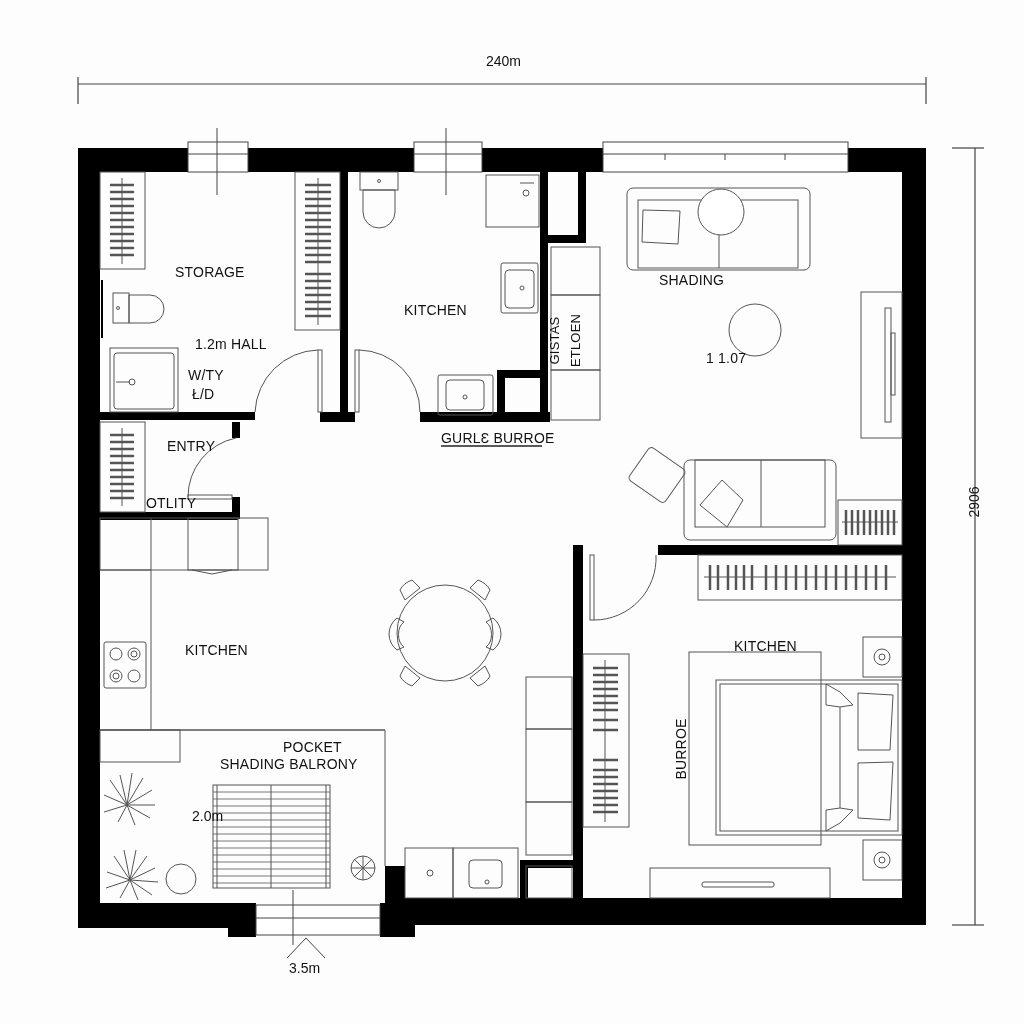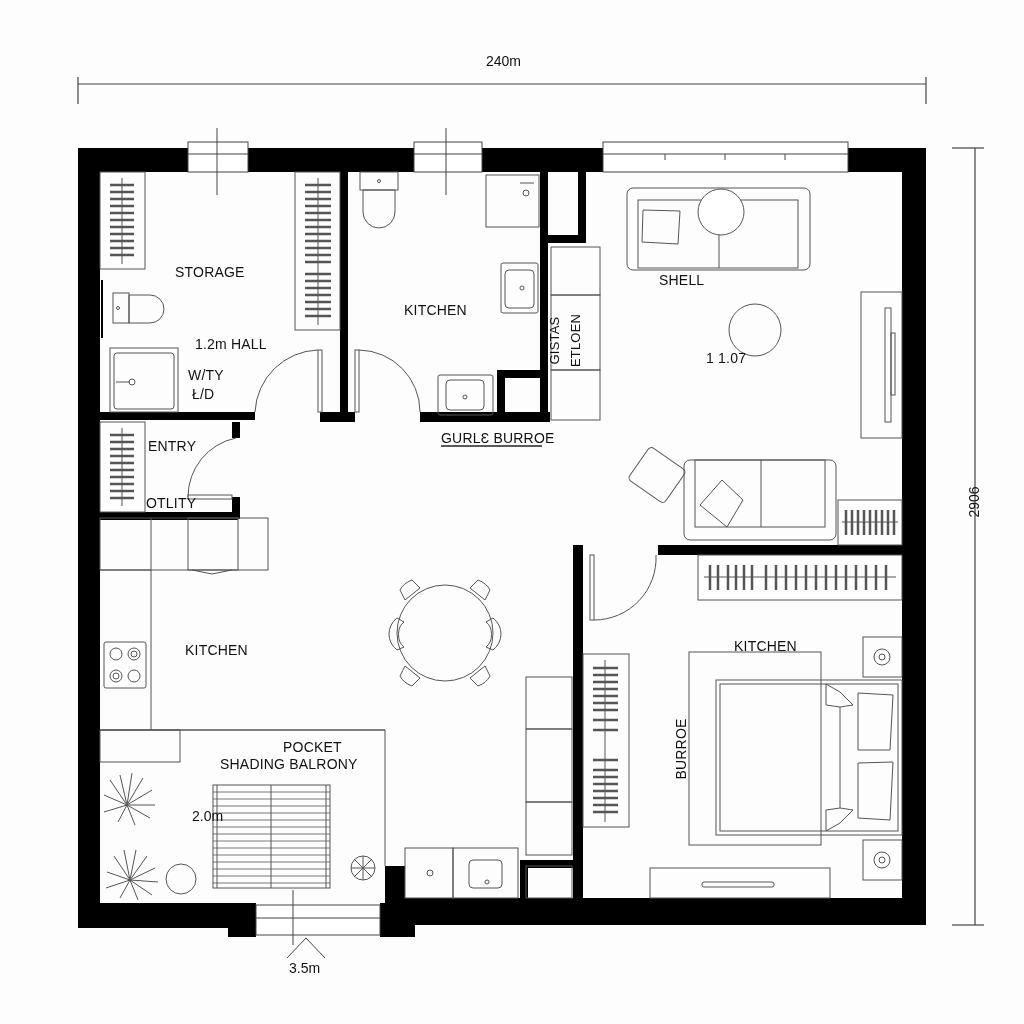--- a/index.html
+++ b/index.html
@@ -429,21 +429,21 @@
 <div class="dim" style="left:170px;top:808px;margin-left:22px;">2.0m</div>
 
 <div class="lbl" style="left:175px;top:264px;">STORAGE</div>
 <div class="lbl" style="left:195px;top:336px;">1.2m HALL</div>
 <div class="lbl" style="left:188px;top:367px;">W/TY</div>
 <div class="lbl" style="left:192px;top:386px;">Ł/D</div>
 <div class="lbl" style="left:404px;top:302px;">KITCHEN</div>
 <div class="lbl" style="left:441px;top:430px;">GURLƐ BURROE</div>
 <div class="lbl vert" style="left:531px;top:333px;font-size:13px;">GISTAS</div>
 <div class="lbl vert" style="left:549px;top:333px;font-size:13px;">ETLOEN</div>
-<div class="lbl" style="left:659px;top:272px;">SHELL</div>
+<div class="lbl" style="left:659px;top:272px;">SHADING</div>
 <div class="lbl" style="left:706px;top:350px;">1 1.07</div>
-<div class="lbl" style="left:148px;top:438px;">ENTRY</div>
+<div class="lbl" style="left:167px;top:438px;">ENTRY</div>
 <div class="lbl" style="left:146px;top:463px;margin-top:32px;">OTLITY</div>
 <div class="lbl" style="left:185px;top:642px;">KITCHEN</div>
 <div class="lbl" style="left:283px;top:739px;">POCKET</div>
 <div class="lbl" style="left:220px;top:756px;">SHADING BALRONY</div>
 <div class="lbl" style="left:734px;top:638px;">KITCHEN</div>
 <div class="lbl vert" style="left:650px;top:741px;">BURROE</div>
 
 </body></html>

